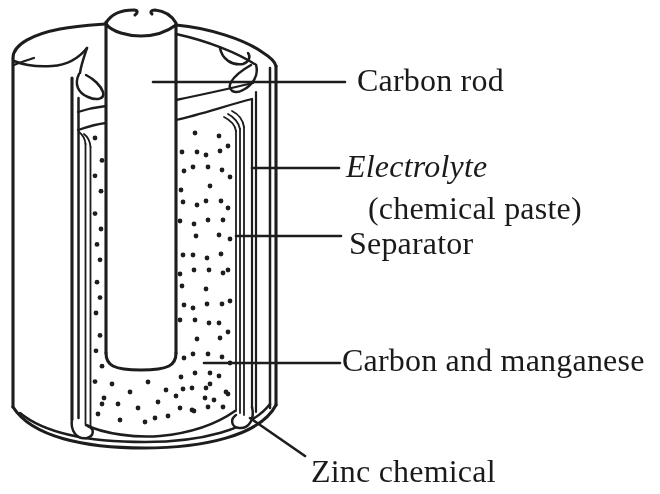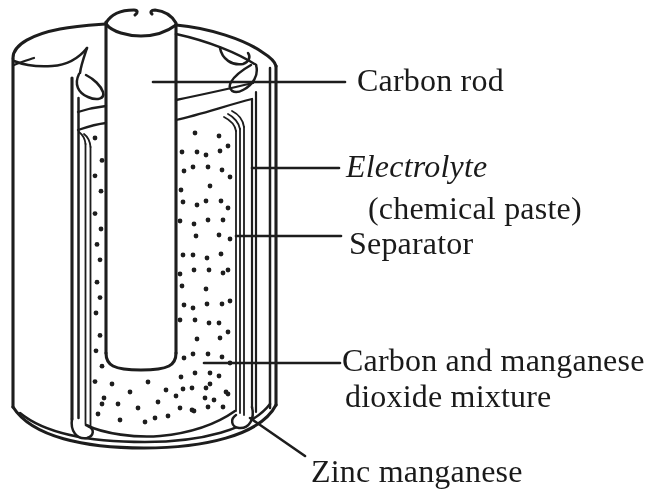--- a/index.html
+++ b/index.html
@@ -188,15 +188,14 @@
       <path d="M204,363 L340,363"></path>
       <path d="M250,418 L305,456"></path>
     </g>
   </svg>
 
   <div class="lbl" style="left:357px;top:63px;">Carbon rod</div>
   <div class="lbl" style="left:346px;top:149px;font-style:italic;">Electrolyte</div>
   <div class="lbl" style="left:356px;top:191px;margin-left:12px;">(chemical paste)</div>
   <div class="lbl" style="left:342px;top:343px;">Carbon and manganese</div>
   <div class="lbl" style="left:349px;top:226px;">Separator</div>
-  <div class="lbl" style="left:345px;top:379px;">dioxide mixture</div>
-  <div class="lbl" style="left:311px;top:454px;">Zinc manganese</div>
+  <div class="lbl" style="left:311px;top:454px;">Zinc chemical</div>
 </div>
 
 </body></html>

